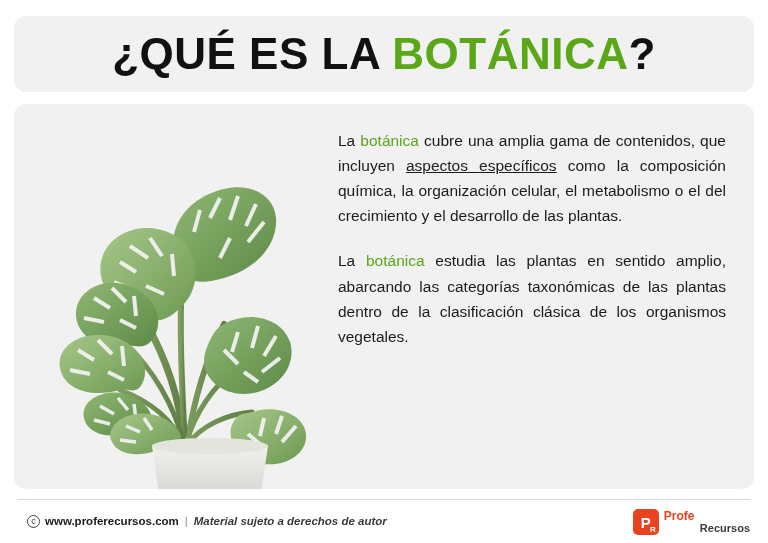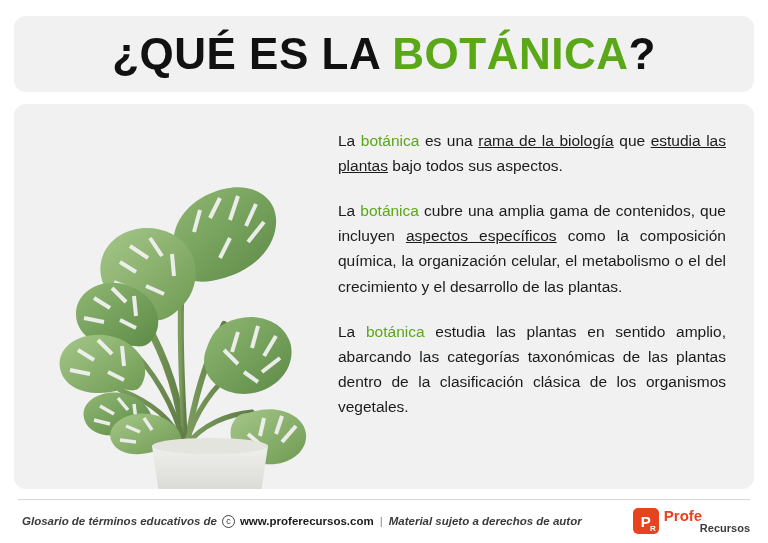--- a/index.html
+++ b/index.html
@@ -117,21 +117,21 @@
     display:flex; align-items:center; justify-content:center;
     position:relative;
   }
   .brand-mark span.sub {
     position:absolute;
     right:3px; bottom:1px;
     font-size:8px;
     font-weight:bold;
   }
   .brand-text { line-height:1.05; }
-  .brand-text .b1 { font-size:15px; font-weight:bold; color:#e8431f; display:block; }
+  .brand-text .b1 { font-size:12px; font-weight:bold; color:#e8431f; display:block; }
   .brand-text .b2 { font-size:11px; font-weight:bold; color:#3b3b3b; display:block;padding-left:36px; }
 </style>
 </head>
 <body>
 
 <div class="page">
 
   <div class="title-card">
     <div class="title-text">
       <span>¿QUÉ ES LA </span><span class="hl">BOTÁNICA</span><span>?</span>
@@ -251,38 +251,34 @@
         </g>
 
         <path d="M128 332 L244 332 L234 400 L138 400 Z" fill="url(#potTop)"></path>
         <path d="M138 400 L234 400 L226 460 C226 468 206 474 186 474 C166 474 146 468 146 460 Z" fill="url(#potBot)"></path>
         <ellipse cx="186" cy="332" rx="58" ry="8" fill="#e4e4df"></ellipse>
       </svg>
     </div>
 
     <div class="text-col">
 
-      <p class="para">
-        <span>La </span><span class="kw">botánica</span><span> es una </span><span class="ul">rama de la biología</span><span> que </span><span class="ul">estudia las plantas</span><span> bajo todos sus aspectos.</span>
-      </p>
 
       <p class="para">
         <span>La </span><span class="kw">botánica</span><span> cubre una amplia gama de contenidos, que incluyen </span><span class="ul">aspectos específicos</span><span> como la composición química, la organización celular, el metabolismo o el del crecimiento y el desarrollo de las plantas.</span>
       </p>
 
       <p class="para">
         <span>La </span><span class="kw">botánica</span><span> estudia las plantas en sentido amplio, abarcando las categorías taxonómicas de las plantas dentro de la clasificación clásica de los organismos vegetales.</span>
       </p>
 
     </div>
   </div>
 
   <div class="footer">
     <div class="footer-line"></div>
-    <span class="footer-left">Glosario de términos educativos de</span>
     <span class="footer-copy">c</span>
     <span class="footer-url">www.proferecursos.com</span>
     <span class="footer-sep">|</span>
     <span class="footer-right-note">Material sujeto a derechos de autor</span>
 
     <div class="brand">
       <div class="brand-mark">
         <span>P</span>
         <span class="sub">R</span>
       </div>

